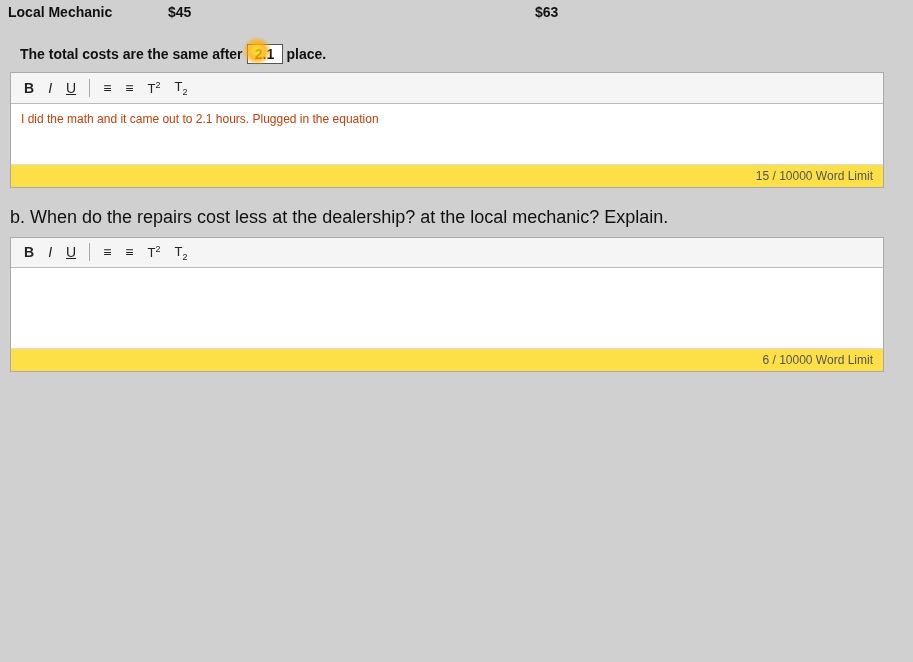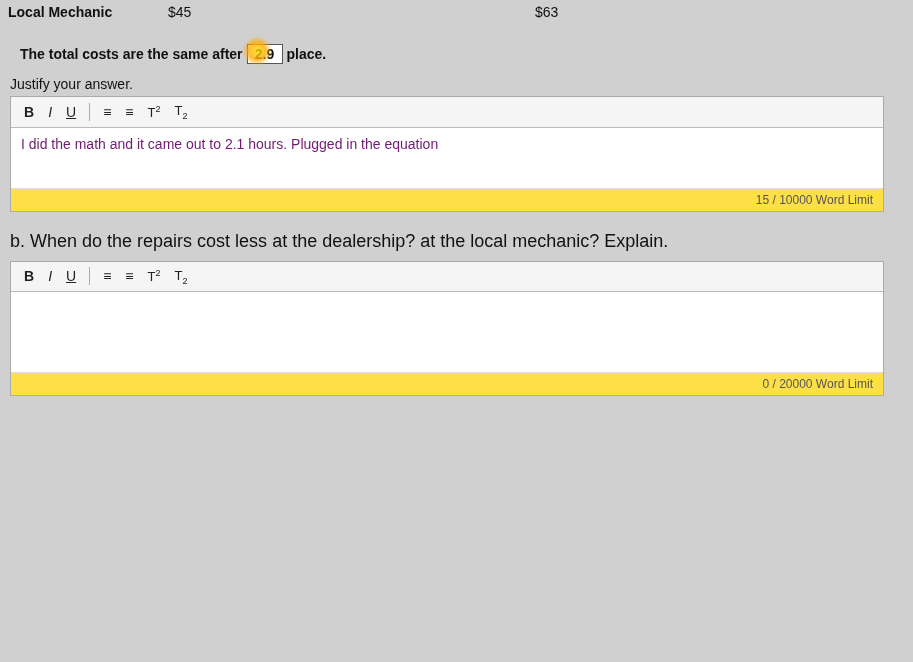--- a/index.html
+++ b/index.html
@@ -21,21 +21,21 @@
     
     .top-table {
       width: 100%;
       border-collapse: collapse;
       background-color: #d0d0d0;
       margin-bottom: 10px;
     }
     .top-table td {
       padding: 4px 8px;
       font-size: 14px;
-      font-weight: normal;
+      font-weight: bold;
     }
     .top-table td:first-child {
       font-weight: bold;
       width: 160px;
     }
 
     
     .question-text {
       padding: 8px 10px 6px 10px;
       font-size: 14px;
@@ -102,22 +102,22 @@
     .toolbar-divider {
       width: 1px;
       height: 18px;
       background: #aaa;
       margin: 0 4px;
     }
 
     .editor-content {
       padding: 8px 10px;
       min-height: 60px;
-      font-size: 14px;
-      color: #701a75;
+      font-size: 12px;
+      color: #c2410c;
       background: #fff;
     }
 
     .editor-footer {
       padding: 4px 10px;
       text-align: right;
       font-size: 12px;
       color: #555;
       border-top: 1px solid #ddd;
       background: #fde047;
@@ -172,28 +172,25 @@
       <td>$63</td>
     </tr>
   </tbody>
     </table>
 
 
   <div class="answer-line">
     <span>The total costs are the same after</span>
     <span class="answer-inline-wrap">
       <span class="glow-circle"></span>
-      <span class="answer-box">2.9</span>
+      <span class="answer-box">2.1</span>
     </span>
     <span>place.</span>
   </div>
 
-  <div class="justify-label">
-    <span>Justify your answer.</span>
-  </div>
 
   <div class="editor-container">
     <div class="editor-toolbar">
       <button class="toolbar-btn bold">B</button>
       <button class="toolbar-btn italic">I</button>
       <button class="toolbar-btn underline">U</button>
       <div class="toolbar-divider"></div>
       <button class="toolbar-btn">≡</button>
       <button class="toolbar-btn">≡</button>
       <button class="toolbar-btn" style="font-size:13px;">T<sup style="font-size:9px;">2</sup></button>
@@ -216,16 +213,16 @@
       <button class="toolbar-btn underline">U</button>
       <div class="toolbar-divider"></div>
       <button class="toolbar-btn">≡</button>
       <button class="toolbar-btn">≡</button>
       <button class="toolbar-btn" style="font-size:13px;">T<sup style="font-size:9px;">2</sup></button>
       <button class="toolbar-btn" style="font-size:13px;">T<sub style="font-size:9px;">2</sub></button>
     </div>
     <div class="editor-content-b" contenteditable="true" style="">
       <span></span>
     </div>
-    <div class="editor-footer">0 / 20000 Word Limit</div>
+    <div class="editor-footer">6 / 10000 Word Limit</div>
   </div>
 
 </div>
 
 </body></html>

